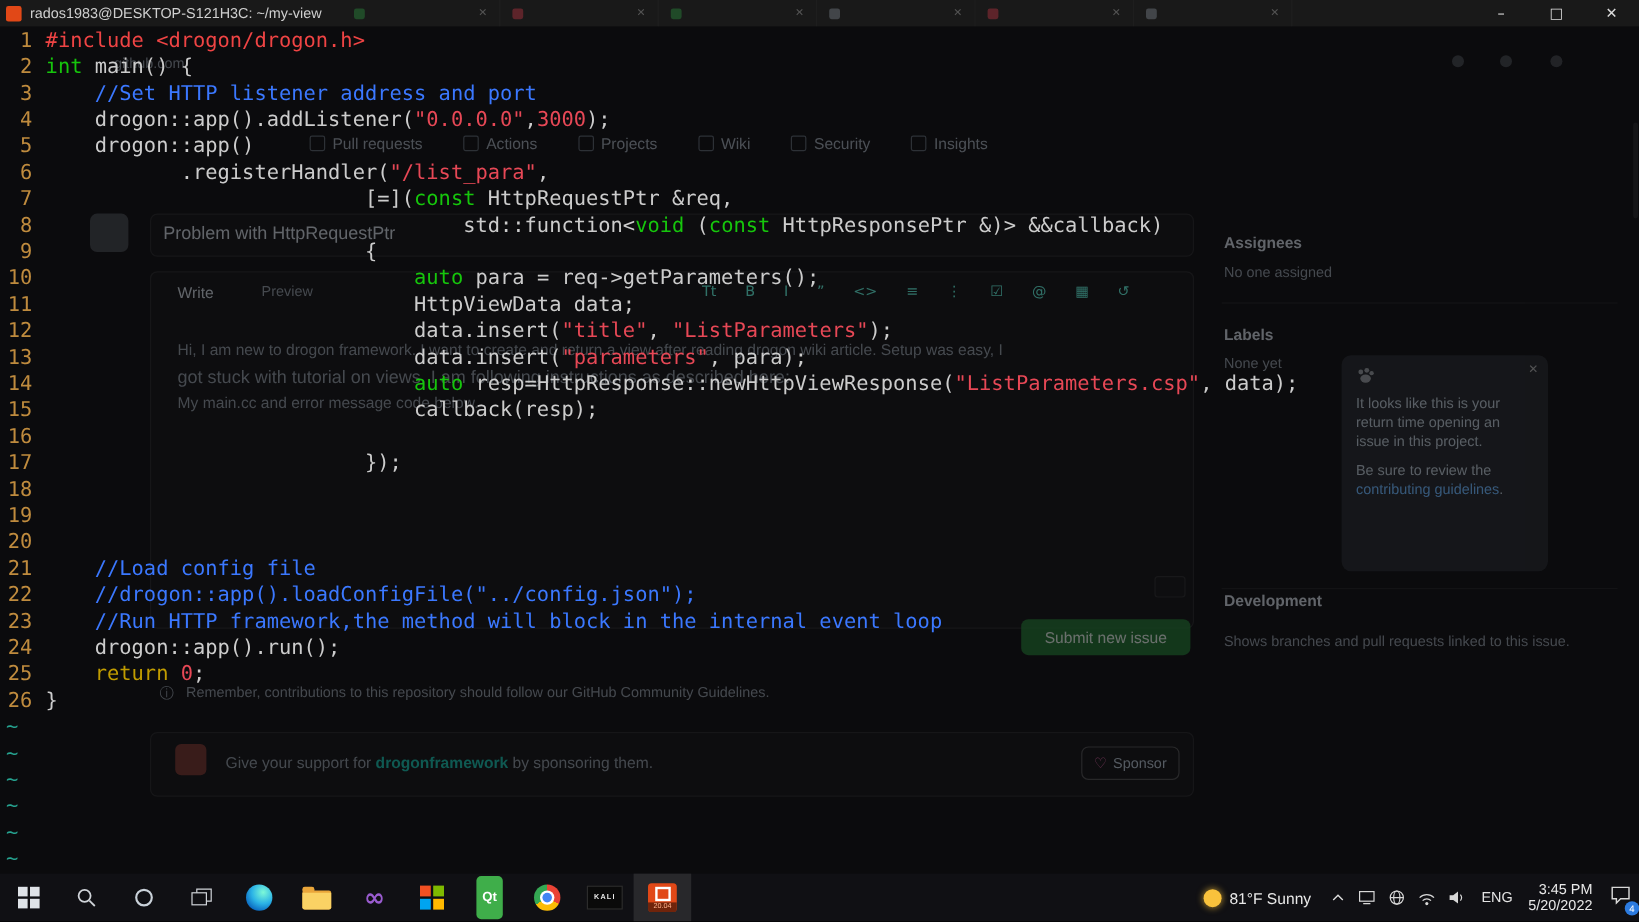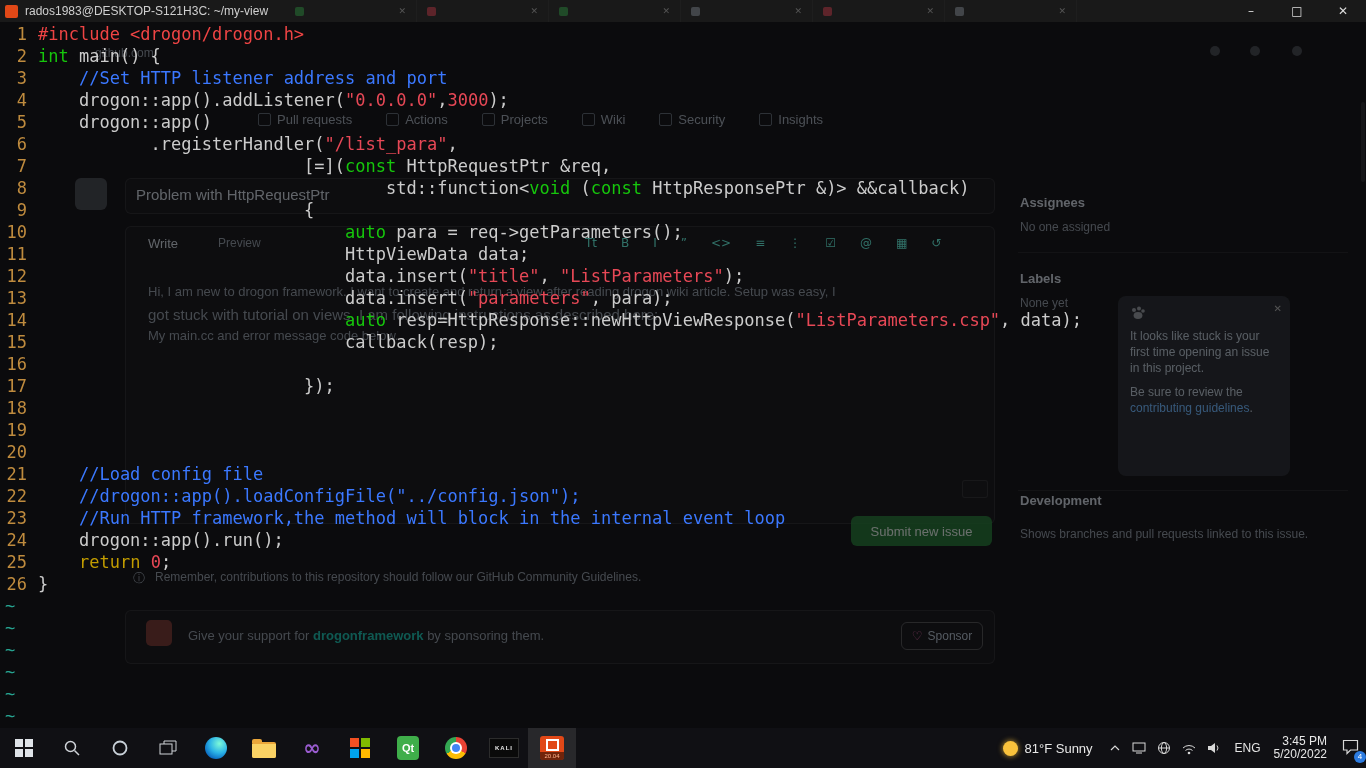--- a/index.html
+++ b/index.html
@@ -58,21 +58,21 @@
   .startgrid i{width:8px;height:8px;background:#dfe3e8;}
   .edgeball{width:22px;height:22px;border-radius:50%;background:radial-gradient(circle at 65% 30%,#7df9d8,#2bb3e6 45%,#0a68c0 78%,#0a4f96);}
   .folder{width:24px;height:16px;background:#eaa63a;border-radius:2px;position:relative;margin-top:3px;}
   .folder::before{content:"";position:absolute;top:-3px;left:0;width:10px;height:4px;background:#eaa63a;border-radius:2px 2px 0 0;}
   .folder::after{content:"";position:absolute;left:0;top:2px;right:0;bottom:0;background:#fad264;border-radius:0 0 2px 2px;}
   .vsglyph{color:#9a5cd0;font:bold 21px "DejaVu Sans",sans-serif;line-height:1;}
   .msgrid{display:grid;grid-template-columns:9px 9px;grid-gap:2px;}
   .msgrid i:nth-child(1){background:#f25022;} .msgrid i:nth-child(2){background:#7fba00;}
   .msgrid i:nth-child(3){background:#00a4ef;} .msgrid i:nth-child(4){background:#ffb900;}
   .msgrid i{width:9px;height:9px;}
-  .qticon{width:22px;height:24px;background:#3fae4a;border-radius:4px;color:#fff;font:bold 11px "Liberation Sans",sans-serif;display:flex;align-items:center;justify-content:center;text-align:right;}
+  .qticon{width:22px;height:36px;background:#3fae4a;border-radius:4px;color:#fff;font:bold 11px "Liberation Sans",sans-serif;display:flex;align-items:center;justify-content:center;text-align:right;}
   .chrome{width:22px;height:22px;border-radius:50%;background:conic-gradient(#ea4335 0 33%,#fbbc05 0 66%,#34a853 0 100%);position:relative;}
   .chrome::before{content:"";position:absolute;inset:5px;background:#fff;border-radius:50%;}
   .chrome::after{content:"";position:absolute;inset:7px;background:#4285f4;border-radius:50%;}
   .kali{width:28px;height:18px;background:#0a0a0a;border:1px solid #2c2c2c;color:#e8e8e8;font:bold 6px "Liberation Sans",sans-serif;letter-spacing:1px;display:flex;align-items:center;justify-content:center;}
   .ubicon{width:24px;height:24px;background:#e14817;border-radius:3px;position:relative;overflow:hidden;}
   .ubicon .inner{position:absolute;left:6px;top:3px;width:9px;height:8px;border:2px solid #fff;}
   .ubicon .ver{position:absolute;left:0;right:0;bottom:0;background:rgba(0,0,0,.5);color:#ffb08a;font:6px "Liberation Sans",sans-serif;text-align:center;padding:1px 0;}
 
   #tray{position:absolute;right:0;top:0;height:40px;display:flex;align-items:center;gap:11px;padding-right:6px;font-family:"Liberation Sans",sans-serif;}
   .sun{width:15px;height:15px;border-radius:50%;background:#f9c23c;box-shadow:0 0 5px 1px rgba(249,194,60,.55);}
@@ -196,21 +196,21 @@
       <div class="bg" style="left:1020px;top:504px;width:320px;font-size:12px;line-height:16px;">Shows branches and pull requests linked to this issue.</div>
 
       <div id="bg-tooltip">
         <span class="tt-close">✕</span>
         <svg width="16" height="14" style="opacity:.6;margin-bottom:4px;">
           <circle cx="4" cy="4" r="2" fill="#dfe5ea"></circle>
             <circle cx="9" cy="2.6" r="2" fill="#dfe5ea"></circle>
           <circle cx="13" cy="5" r="1.8" fill="#dfe5ea"></circle>
             <ellipse cx="8" cy="9.5" rx="4.4" ry="3.4" fill="#dfe5ea"></ellipse>
         </svg>
-        <div>It looks like stuck is your first time opening an issue in this project.</div>
+        <div>It looks like this is your return time opening an issue in this project.</div>
         <div style="margin-top:8px;"><span>Be sure to review the </span><span class="link">contributing guidelines</span><span>.</span></div>
       </div>
 
       <div id="bg-submit">Submit new issue</div>
 
       <div class="bg" style="left:133px;top:548px;font-size:12px;">ⓘ</div>
       <div class="bg" style="left:155px;top:548px;font-size:12px;">Remember, contributions to this repository should follow our GitHub Community Guidelines.</div>
 
       <div class="bgbox" style="left:125px;top:588px;width:868px;height:52px;"></div>
       <div class="bgcircle" style="left:146px;top:598px;width:26px;height:26px;border-radius:5px;background:rgba(178,72,60,.6);"></div>

